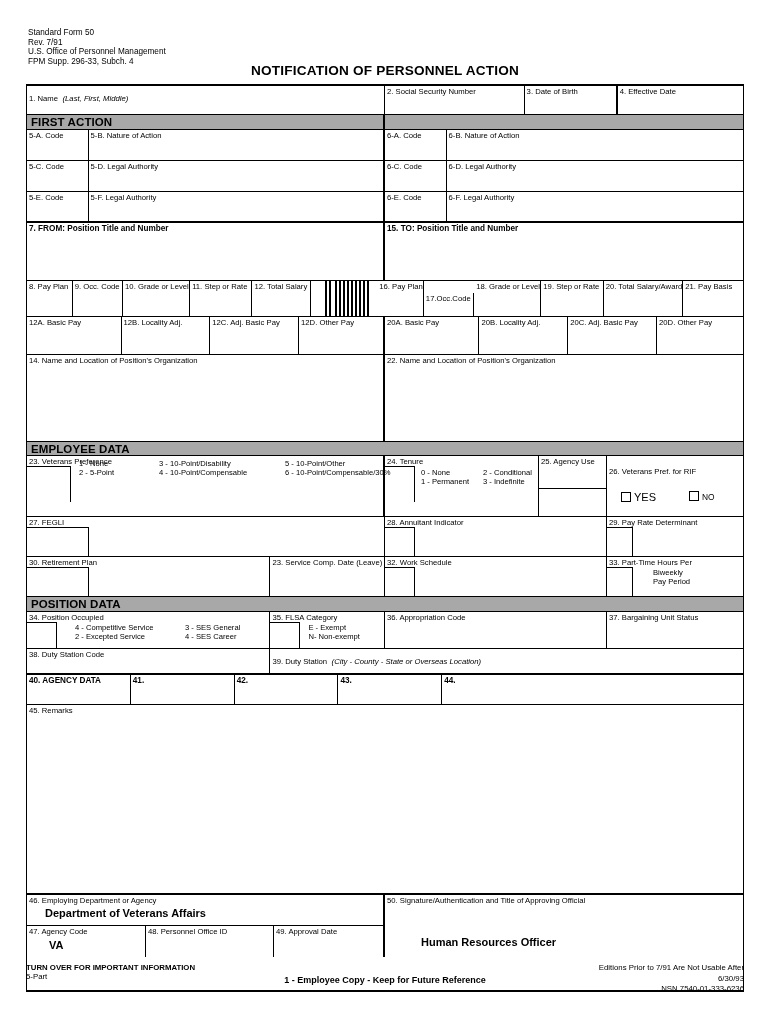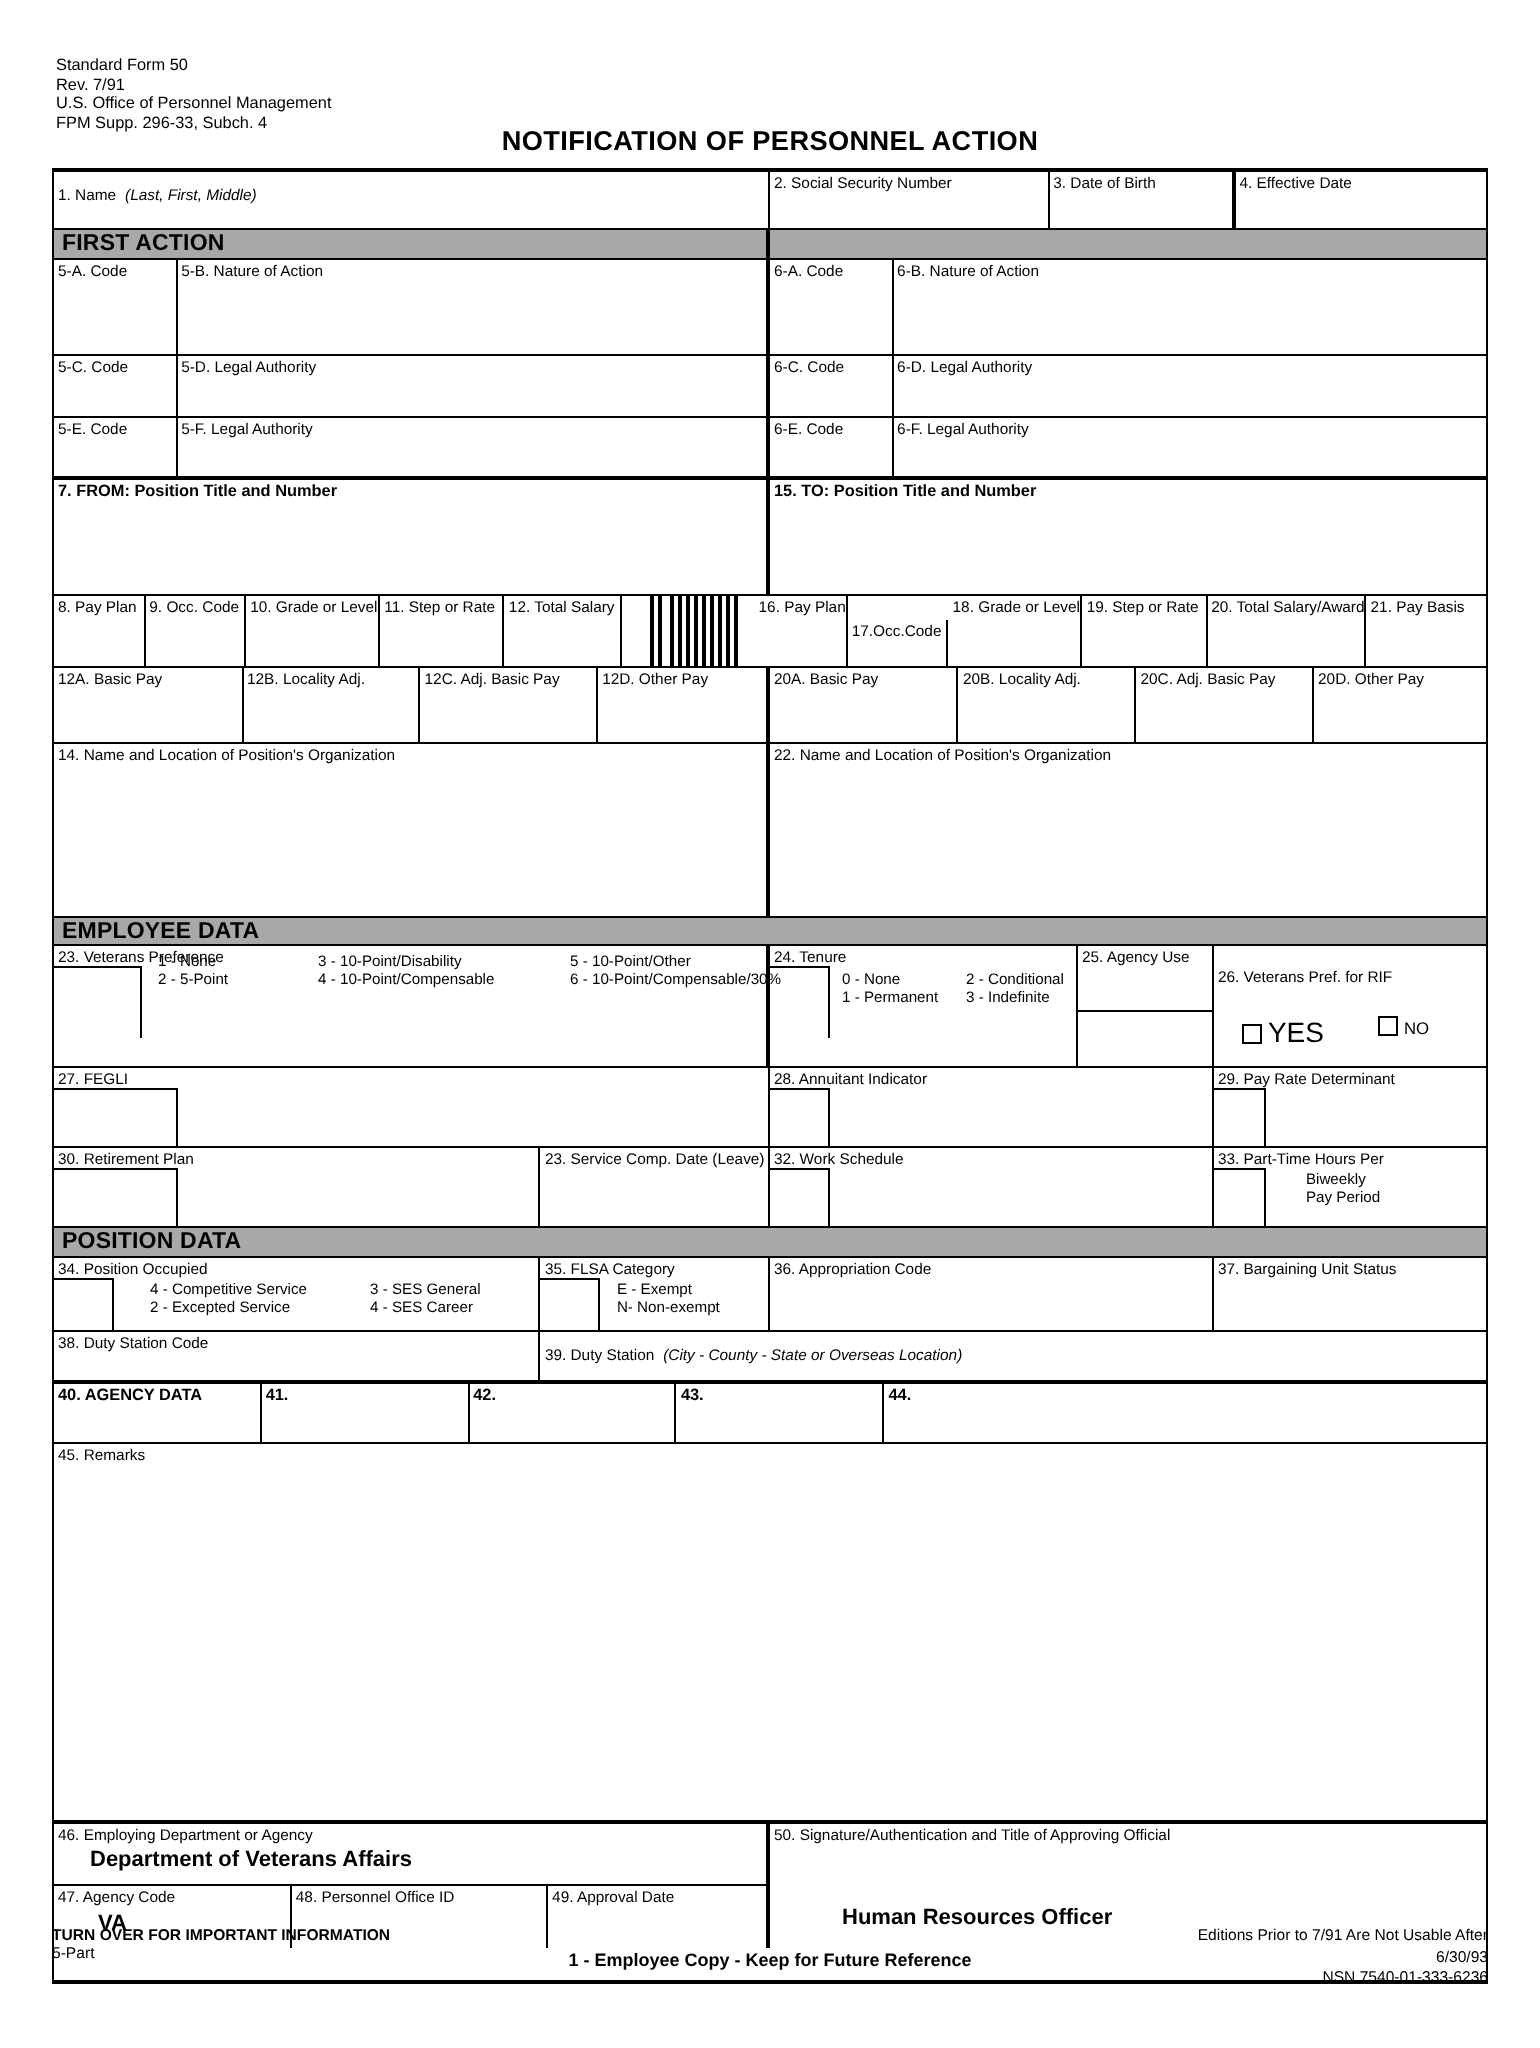--- a/index.html
+++ b/index.html
@@ -104,21 +104,21 @@
       <div class="cell" style="width:17.5%;">
         <div class="lbl">4. Effective Date</div>
       </div>
     </div>
 
     <div class="bar split">
       <div class="half halfL">FIRST ACTION</div>
       <div class="half"></div>
     </div>
 
-    <div class="row bb" style="height:48px;">
+    <div class="row bb" style="height:31px;">
       <div class="cell br" style="width:8.6%;">
         <div class="lbl">5-A. Code</div>
       </div>
       <div class="cell br2" style="width:41.4%;">
         <div class="lbl">5-B. Nature of Action</div>
       </div>
       <div class="cell br" style="width:8.6%;">
         <div class="lbl">6-A. Code</div>
       </div>
       <div class="cell" style="width:41.4%;">
@@ -291,21 +291,21 @@
         </div>
       </div>
 
       <div class="cell br" style="width:9.5%;">
         <div class="lbl">25. Agency Use</div>
         <div style="position:absolute;left:0;top:10px;width:100%;height:23px;border-bottom:1px solid #000;box-sizing:border-box;"></div>
       </div>
 
       <div class="cell" style="width:19%;margin-top:10px;">
         <div class="lbl">26. Veterans Pref. for RIF</div>
-        <div style="position:absolute;left:14px;top:25px;font-size:14px;">
+        <div style="position:absolute;left:14px;top:25px;font-size:11px;">
           <span class="chk"></span><span>YES</span>
         </div>
         <div style="position:absolute;left:82px;top:25px;font-size:8.4px;">
           <span class="chk"></span><span>NO</span>
         </div>
       </div>
     </div>
 
     <div class="row bb" style="height:40px;">
       <div class="cell br" style="width:50%;">

